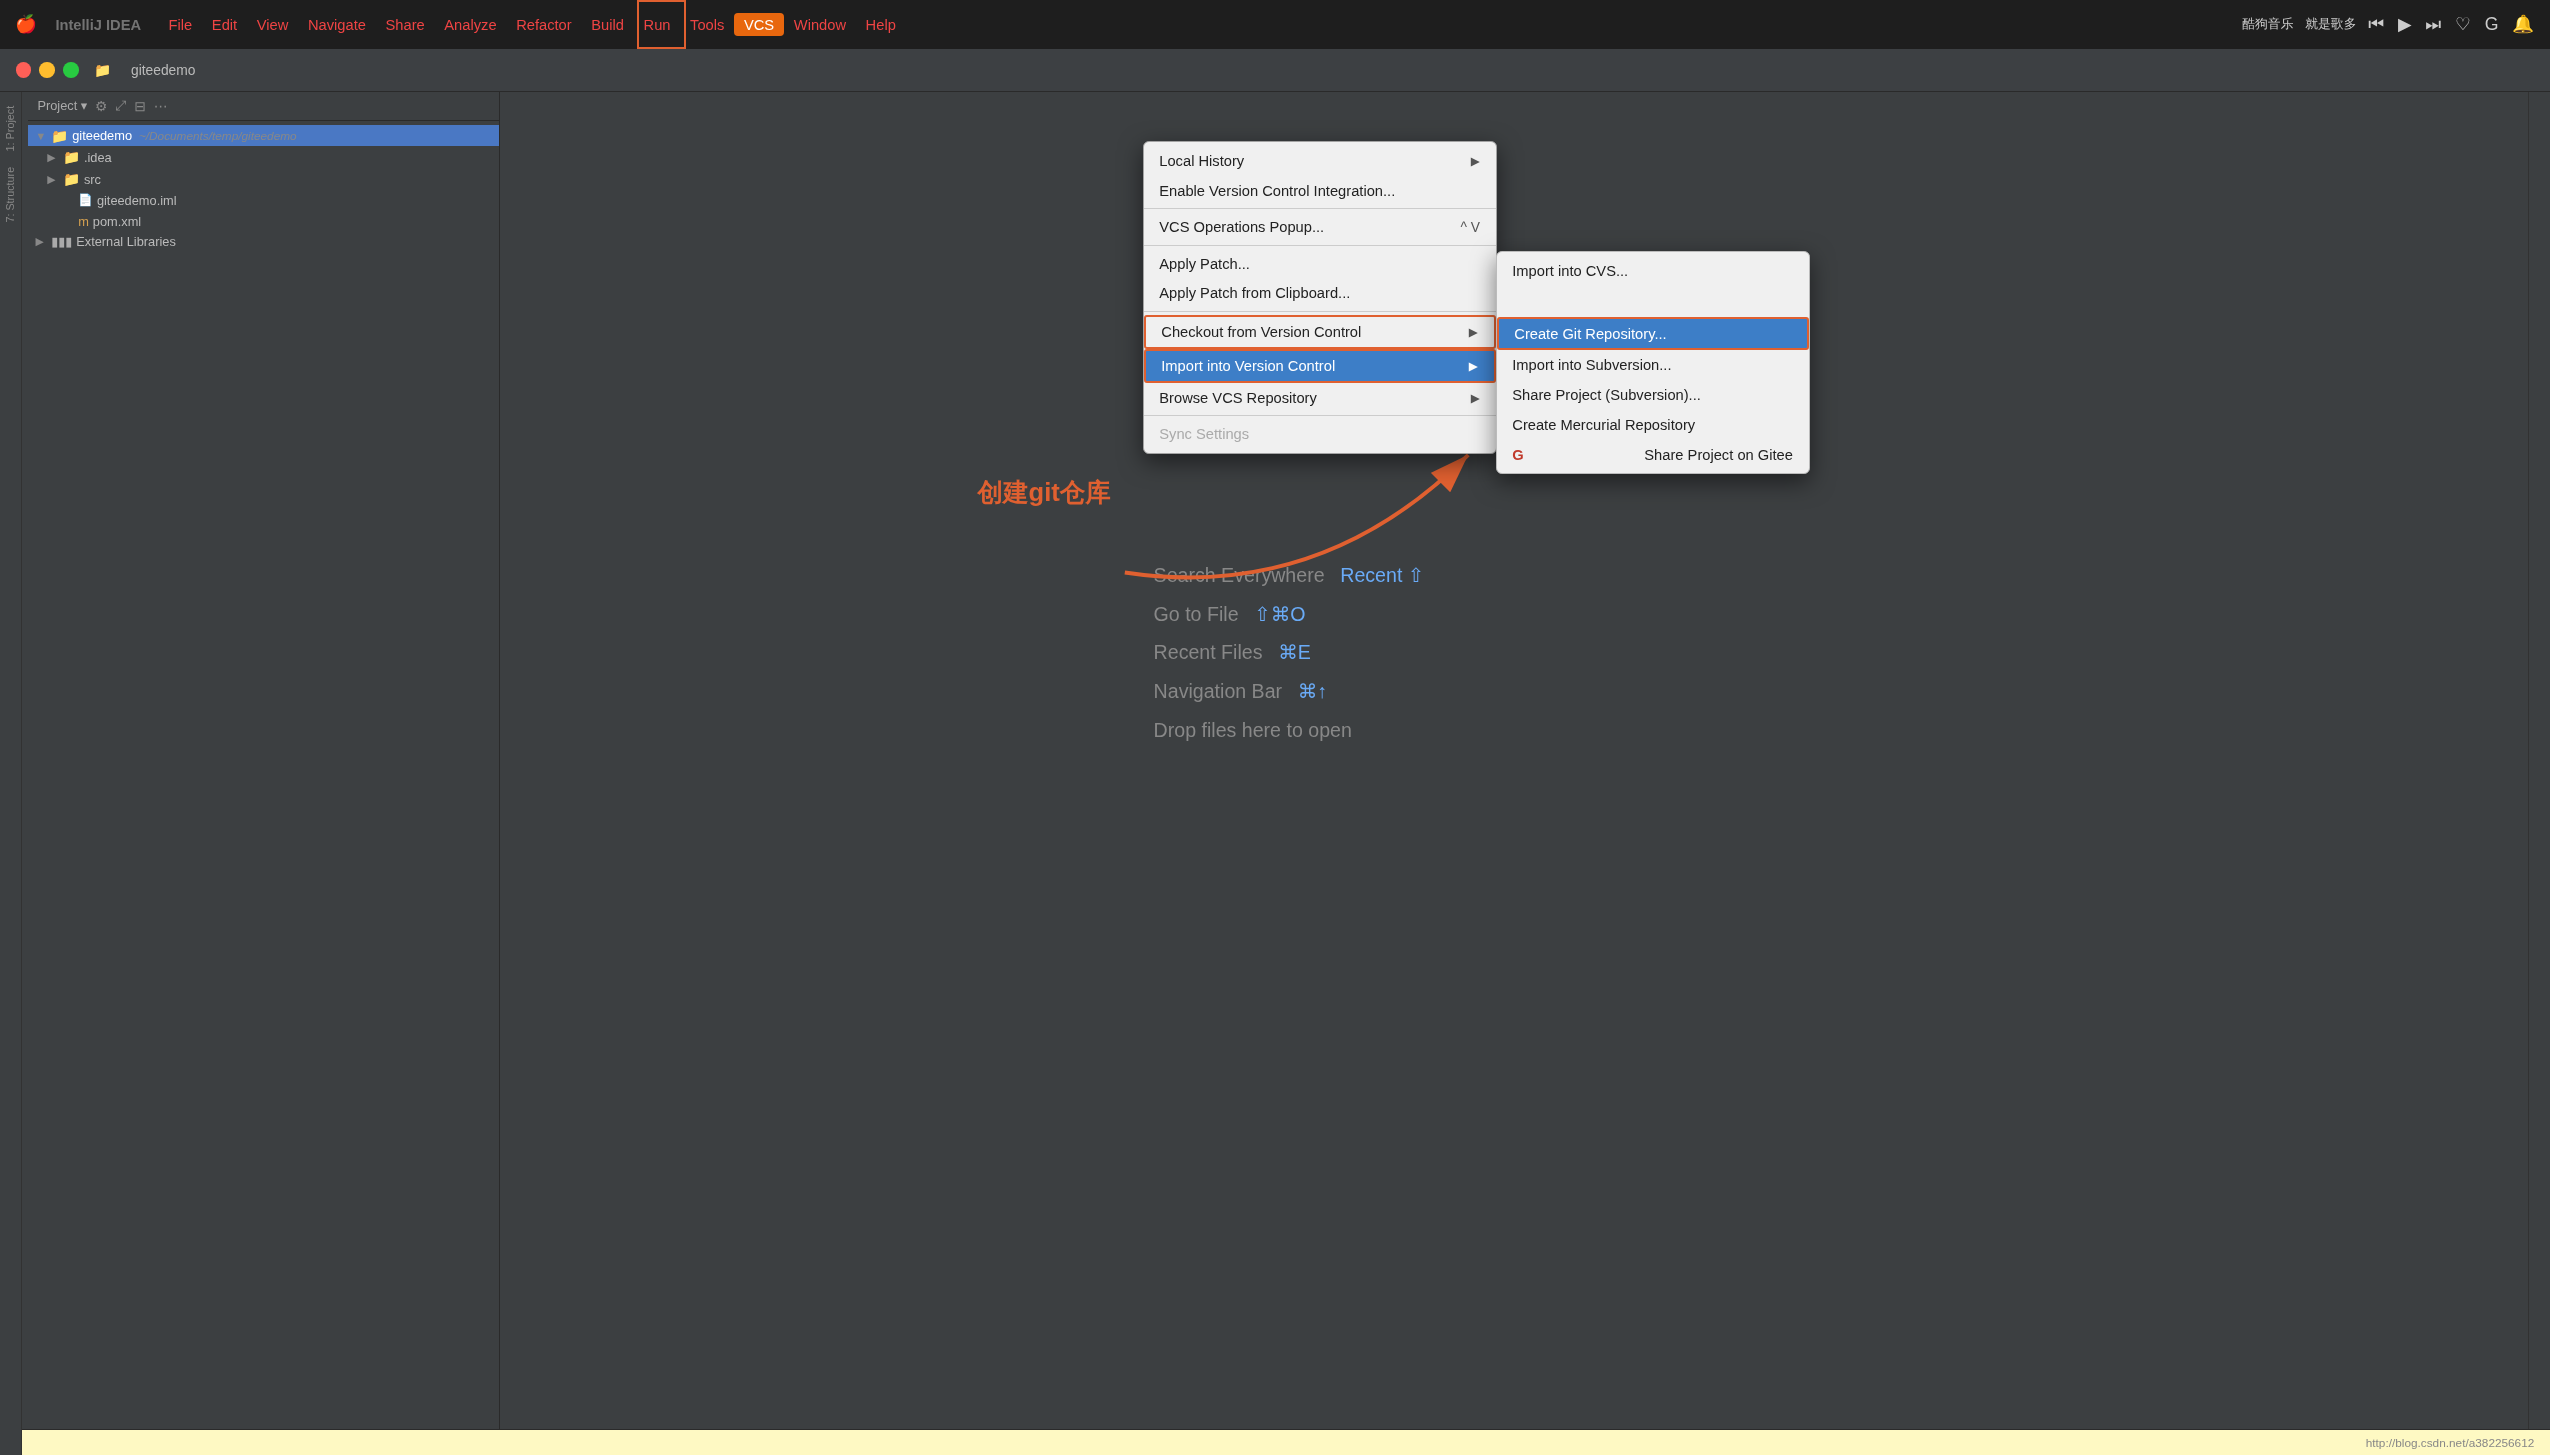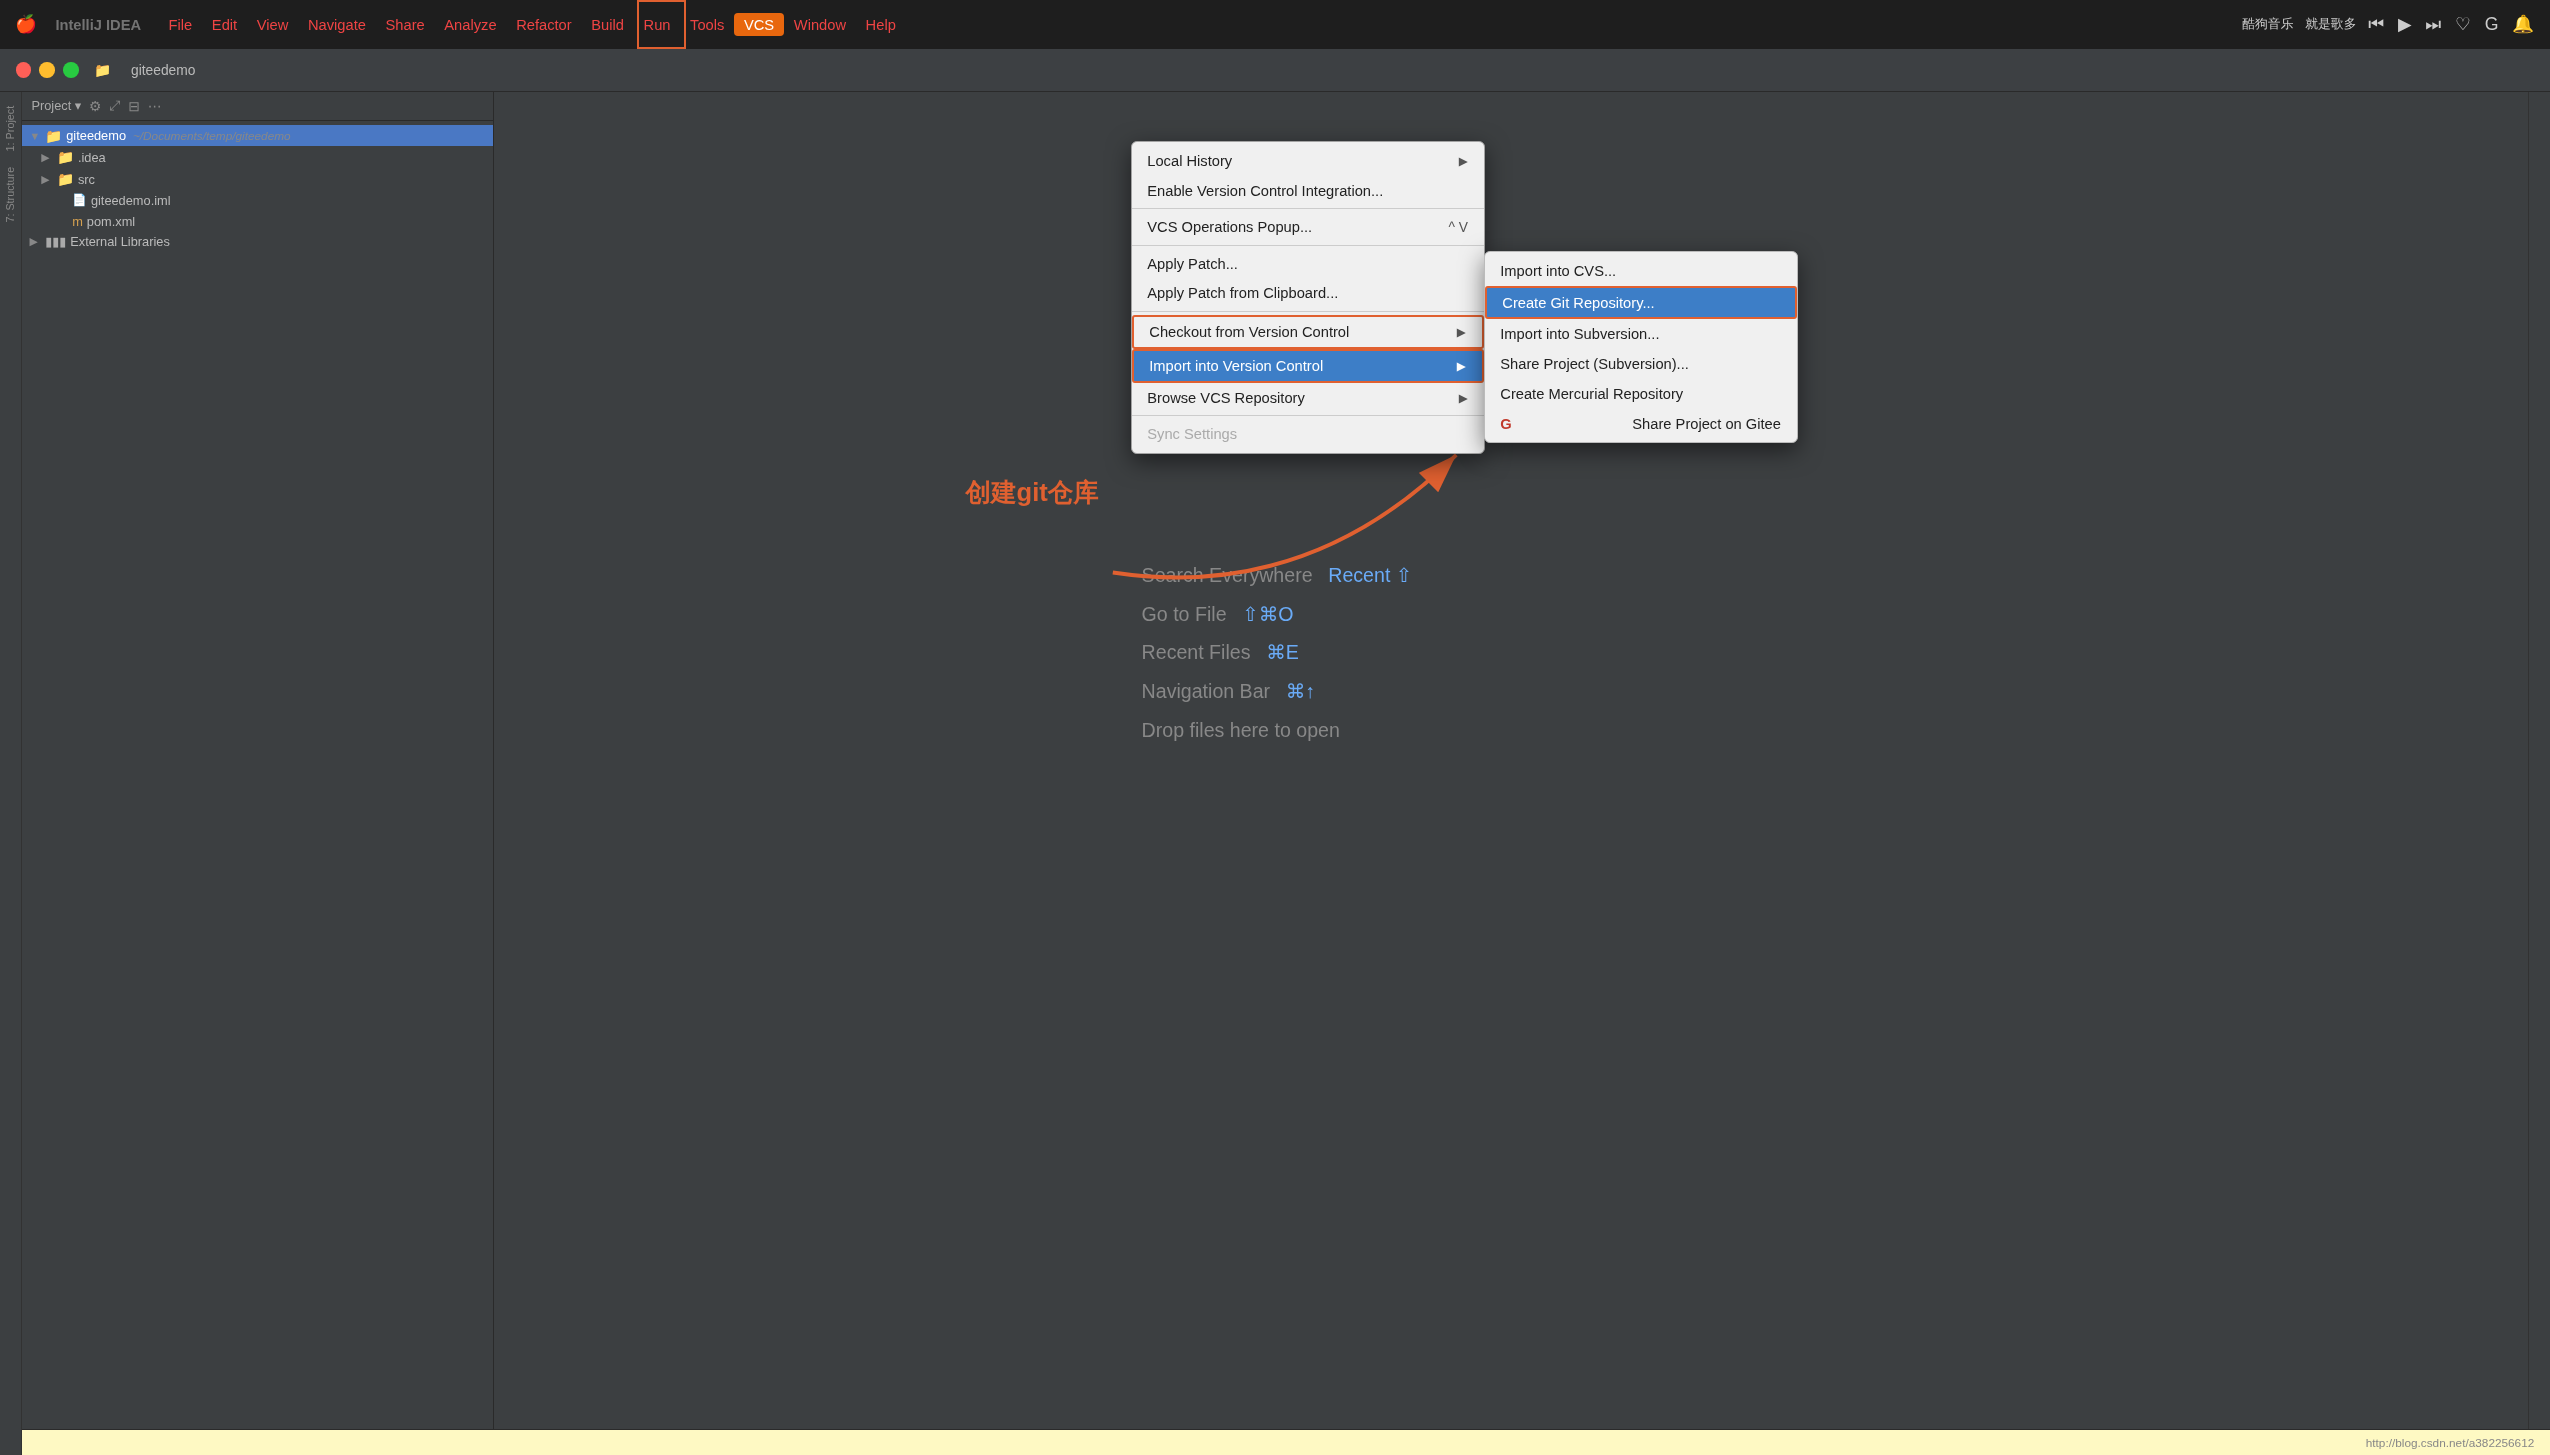--- a/index.html
+++ b/index.html
@@ -76,20 +76,21 @@
     .tl-yellow { width: 15.7px; height: 15.7px; border-radius: 50%; background: #ffbd2e; }
     .tl-green { width: 15.7px; height: 15.7px; border-radius: 50%; background: #28ca41; }
     .window-title { color: #bbb; font-size: 13.8px; margin-left: 9.8px; }
 
     
     .main-layout {
       display: flex;
       width: 100%;
       height: calc(100% - 92px);
       position: relative;
+      gap: 6px;
     }
 
     
     .side-strip {
       width: 21.6px;
       background: #3c3f41;
       border-right: 1px solid #323232;
       display: flex;
       flex-direction: column;
       align-items: center;
@@ -451,21 +452,21 @@
         <span>Sync Settings</span>
       </div>
     </div>
 
     <div class="submenu2">
 
       <div class="dropdown-item">
         <span>Import into CVS...</span>
       </div>
 
-      <div class="dropdown-item selected-item" style="border: 2px solid #e06030; border-radius: 2.9px;">
+      <div class="dropdown-item selected-item" style="border: 2px solid #e06030; border-radius: 2.9px; margin-top: 31px;">
         <span>Create Git Repository...</span>
       </div>
 
       <div class="dropdown-item">
         <span>Import into Subversion...</span>
       </div>
 
       <div class="dropdown-item">
         <span>Share Project (Subversion)...</span>
       </div>

